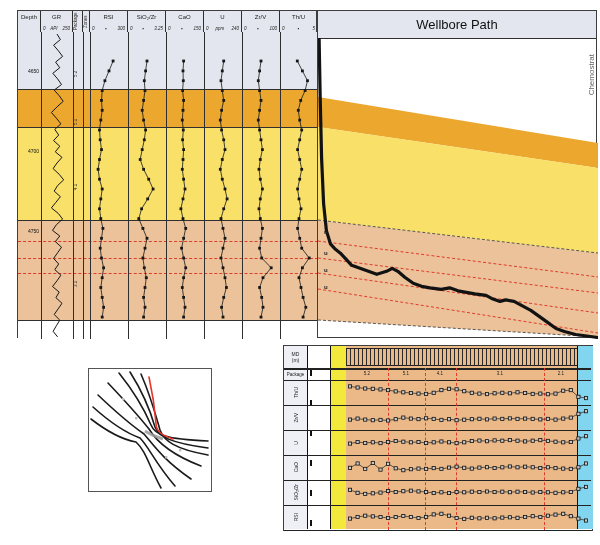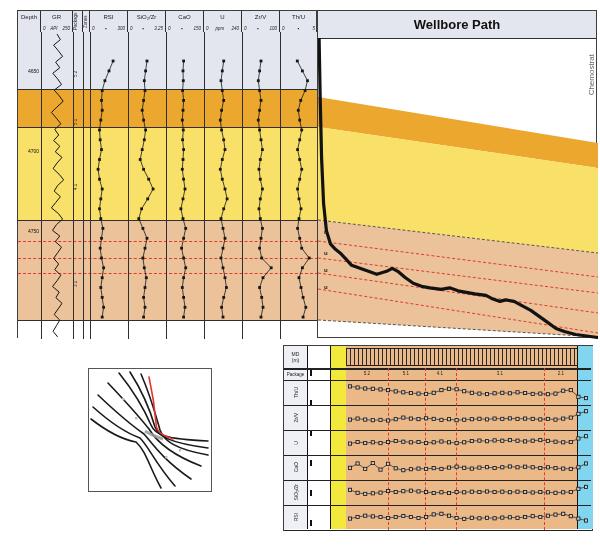--- a/index.html
+++ b/index.html
@@ -20,21 +20,21 @@
   .hline{position:absolute;left:0;width:300px;height:0;border-top:1px solid #2f2f2f;}
   .redline{position:absolute;left:0;width:300px;height:0;border-top:1px dashed #e03c2a;}
   .colsep{position:absolute;top:0;width:0;height:307px;border-left:1px solid #2f2f2f;}
   .depth-lab{position:absolute;left:1px;width:20px;text-align:right;font-size:5px;line-height:5px;color:#111;}
   .pkg-lab{position:absolute;width:10px;text-align:center;font-size:4.5px;color:#333;
            writing-mode:vertical-rl;transform:rotate(180deg);}
   
   #wellbore{left:317px;top:10px;width:280px;height:328px;border:1.5px solid #3d3d3d;background:#fff;}
   #wb-header{position:absolute;left:0;top:0;width:100%;height:27px;background:#e3e6ee;
              border-bottom:1.5px solid #2f2f2f;display:flex;align-items:center;justify-content:center;
-             font-size:13px;font-weight:bold;color:#111;}
+             font-size:13px;font-weight:normal;color:#111;}
   #wb-body{position:absolute;left:0;top:27px;width:280px;height:301px;}
   #wb-watermark{position:absolute;right:2px;top:16px;writing-mode:vertical-rl;transform:rotate(180deg);
                 font-size:8px;color:#666;}
   .zone-glyph{position:absolute;left:6px;font-size:6px;font-weight:bold;color:#222;}
   
   #well-diagram{left:88px;top:368px;width:124px;height:124px;border:1.5px solid #555;background:#fff;}
   
   #bottom-panel{left:283px;top:345px;width:310px;height:186px;border:1.5px solid #3d3d3d;background:#fff;}
   .bp-rowline{position:absolute;left:0;width:307px;height:0;border-top:1px solid #222;}
   .bp-label{position:absolute;left:0;width:23px;display:flex;align-items:center;justify-content:center;

